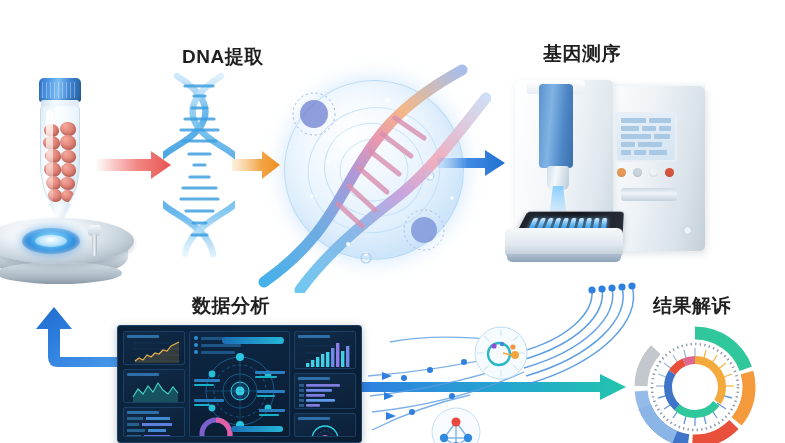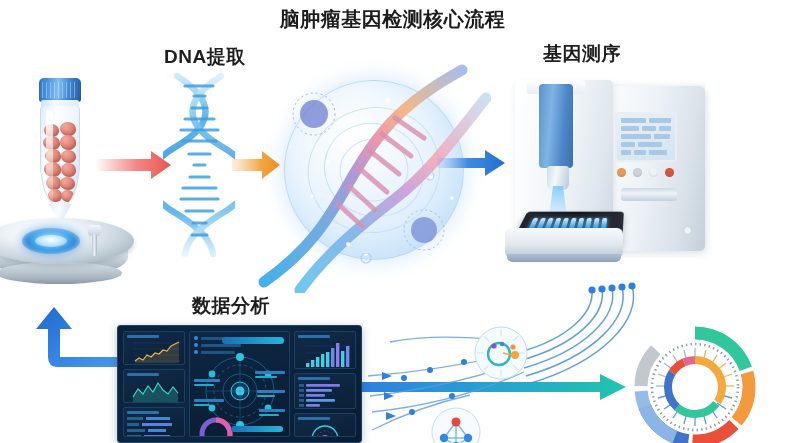--- a/index.html
+++ b/index.html
@@ -16,21 +16,21 @@
   .title {
     position: absolute; left: 0; top: 6px; width: 785px;
     text-align: center; font-size: 20px; font-weight: bold;
     color: #1c1c1c; letter-spacing: .5px;
   }
   .step-label {
     position: absolute; font-size: 19px; font-weight: bold; color: #1f1f1f;
     letter-spacing: .5px; white-space: nowrap;
   }
   .lbl-sample   { left: 8px;   top: 42px; }
-  .lbl-dna      { left: 164px; top: 44px; }
+  .lbl-dna      { left: 182px; top: 44px; }
   .lbl-seq      { left: 543px; top: 41px; }
   .lbl-data     { left: 192px; top: 293px; }
   .lbl-result   { left: 653px; top: 293px; }
 
   
   .tube-wrap { position: absolute; left: 22px; top: 78px; width: 76px; height: 160px; }
   .tube-cap {
     position: absolute; left: 17px; top: 0; width: 42px; height: 24px;
     border-radius: 5px 5px 3px 3px;
     background: linear-gradient(95deg,#2f76c8 0%,#4e96e3 22%,#7fc0f5 45%,#3f83d2 72%,#24619f 100%);
@@ -256,25 +256,25 @@
 
   
   .mini-plasmid { position:absolute; left:473px; top:325px; width:56px; height:56px; }
   .mini-mol { position:absolute; left:430px; top:406px; width:52px; height:48px; }
 </style>
 </head>
 <body>
 
 <div id="stage">
 
-  <div class="title">脑肿瘤基因检测核心流程</div>
 
   <div class="step-label lbl-dna">DNA提取</div>
   <div class="step-label lbl-seq">基因测序</div>
   <div class="step-label lbl-data">数据分析</div>
+  <div class="step-label lbl-result">结果解诉</div>
 
   <div class="tube-wrap">
     <div class="tube-cap"></div>
     <div class="tube-neck"></div>
     <div class="tube-body">
       <div class="tissue">
         <i style="left:1px;  top:2px;  width:15px; height:13px;"></i>
         <i style="left:17px; top:0px;  width:16px; height:14px;"></i>
         <i style="left:0px;  top:14px; width:17px; height:14px;"></i>
         <i style="left:17px; top:13px; width:16px; height:15px;"></i>

